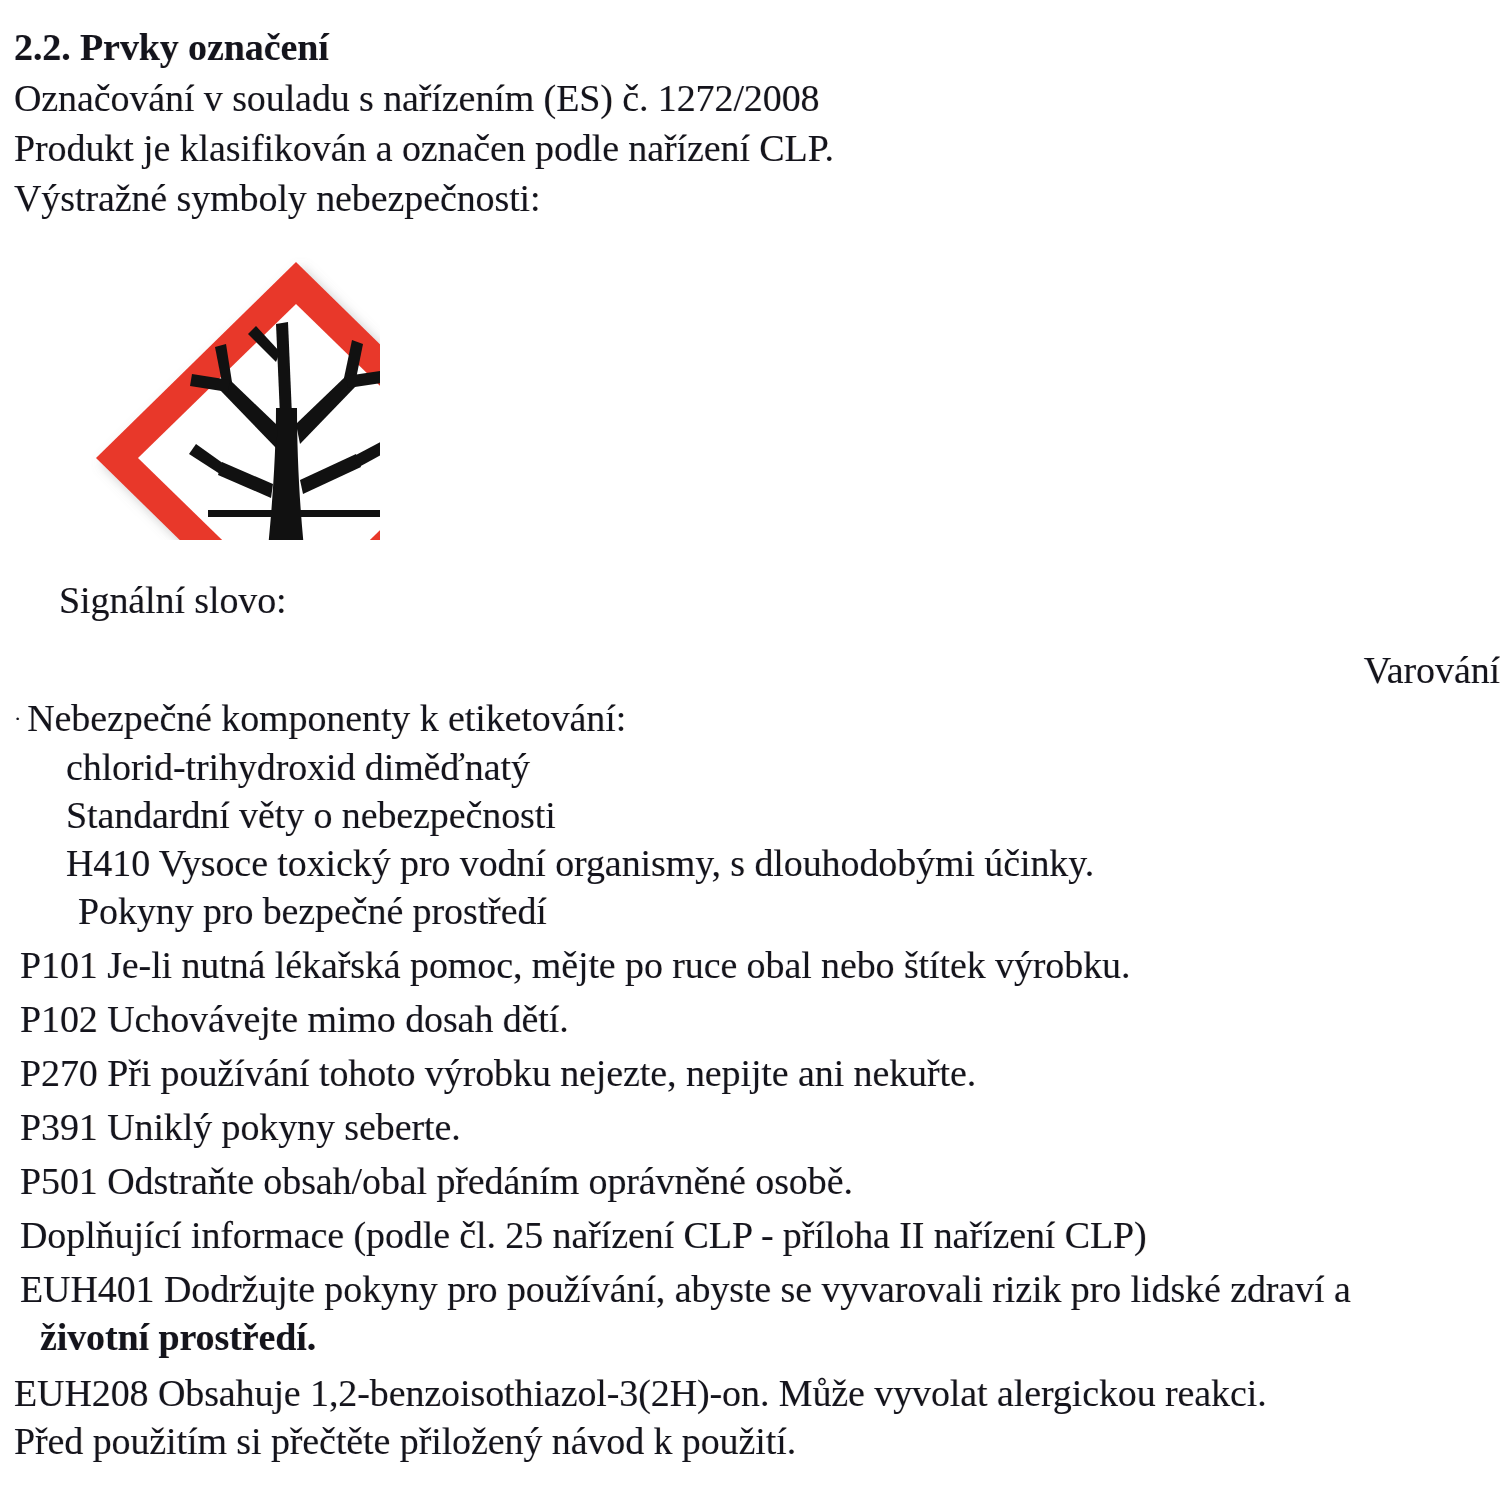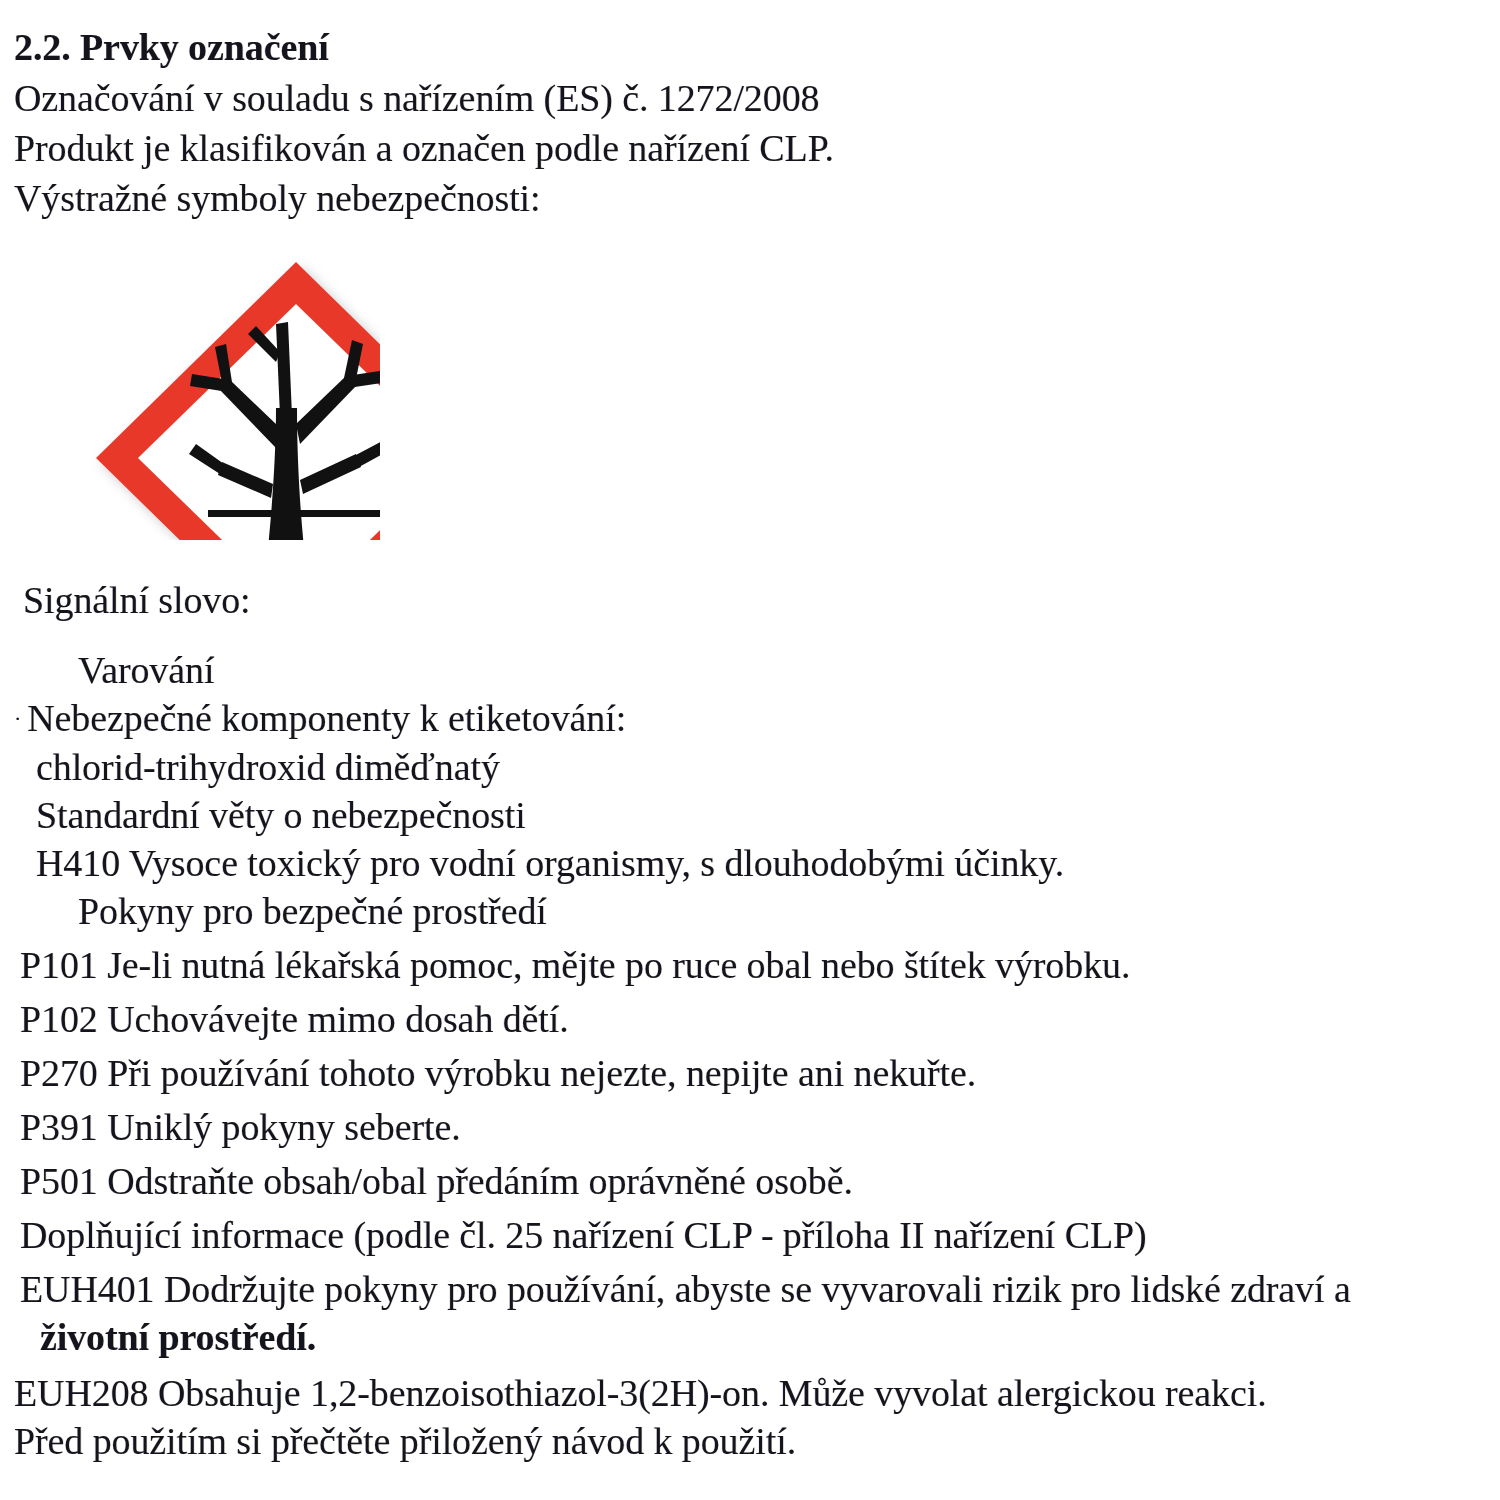--- a/index.html
+++ b/index.html
@@ -69,26 +69,26 @@
   #label-block {
     position: absolute;
     left: 0;
     top: 576px;
     width: 1500px;
   }
   #label-block .line { margin: 0; }
 
   .ind-0  { padding-left: 14px; }
   .ind-b  { padding-left: 14px; }
-  .ind-2  { padding-left: 23px; }
-  .ind-3  { padding-left: 36px; }
+  .ind-2  { padding-left: 59px; }
+  .ind-3  { padding-left: 66px; }
   .ind-4  { padding-left: 78px; }
   .ind-cont { padding-left: 40px; font-weight: bold; }
 
-  .gap-before { margin-top: 22px !important; }
+  .gap-before { margin-top: 22px !important; text-align: right; }
   .gap-small  { margin-top: 8px !important; }
 
   .bullet-dot {
     font-size: 22px;
     vertical-align: 0.22em;
     padding-right: 6px;
   }
 
   .p-line { margin-top: 6px !important; padding-left: 20px; }
 </style>

